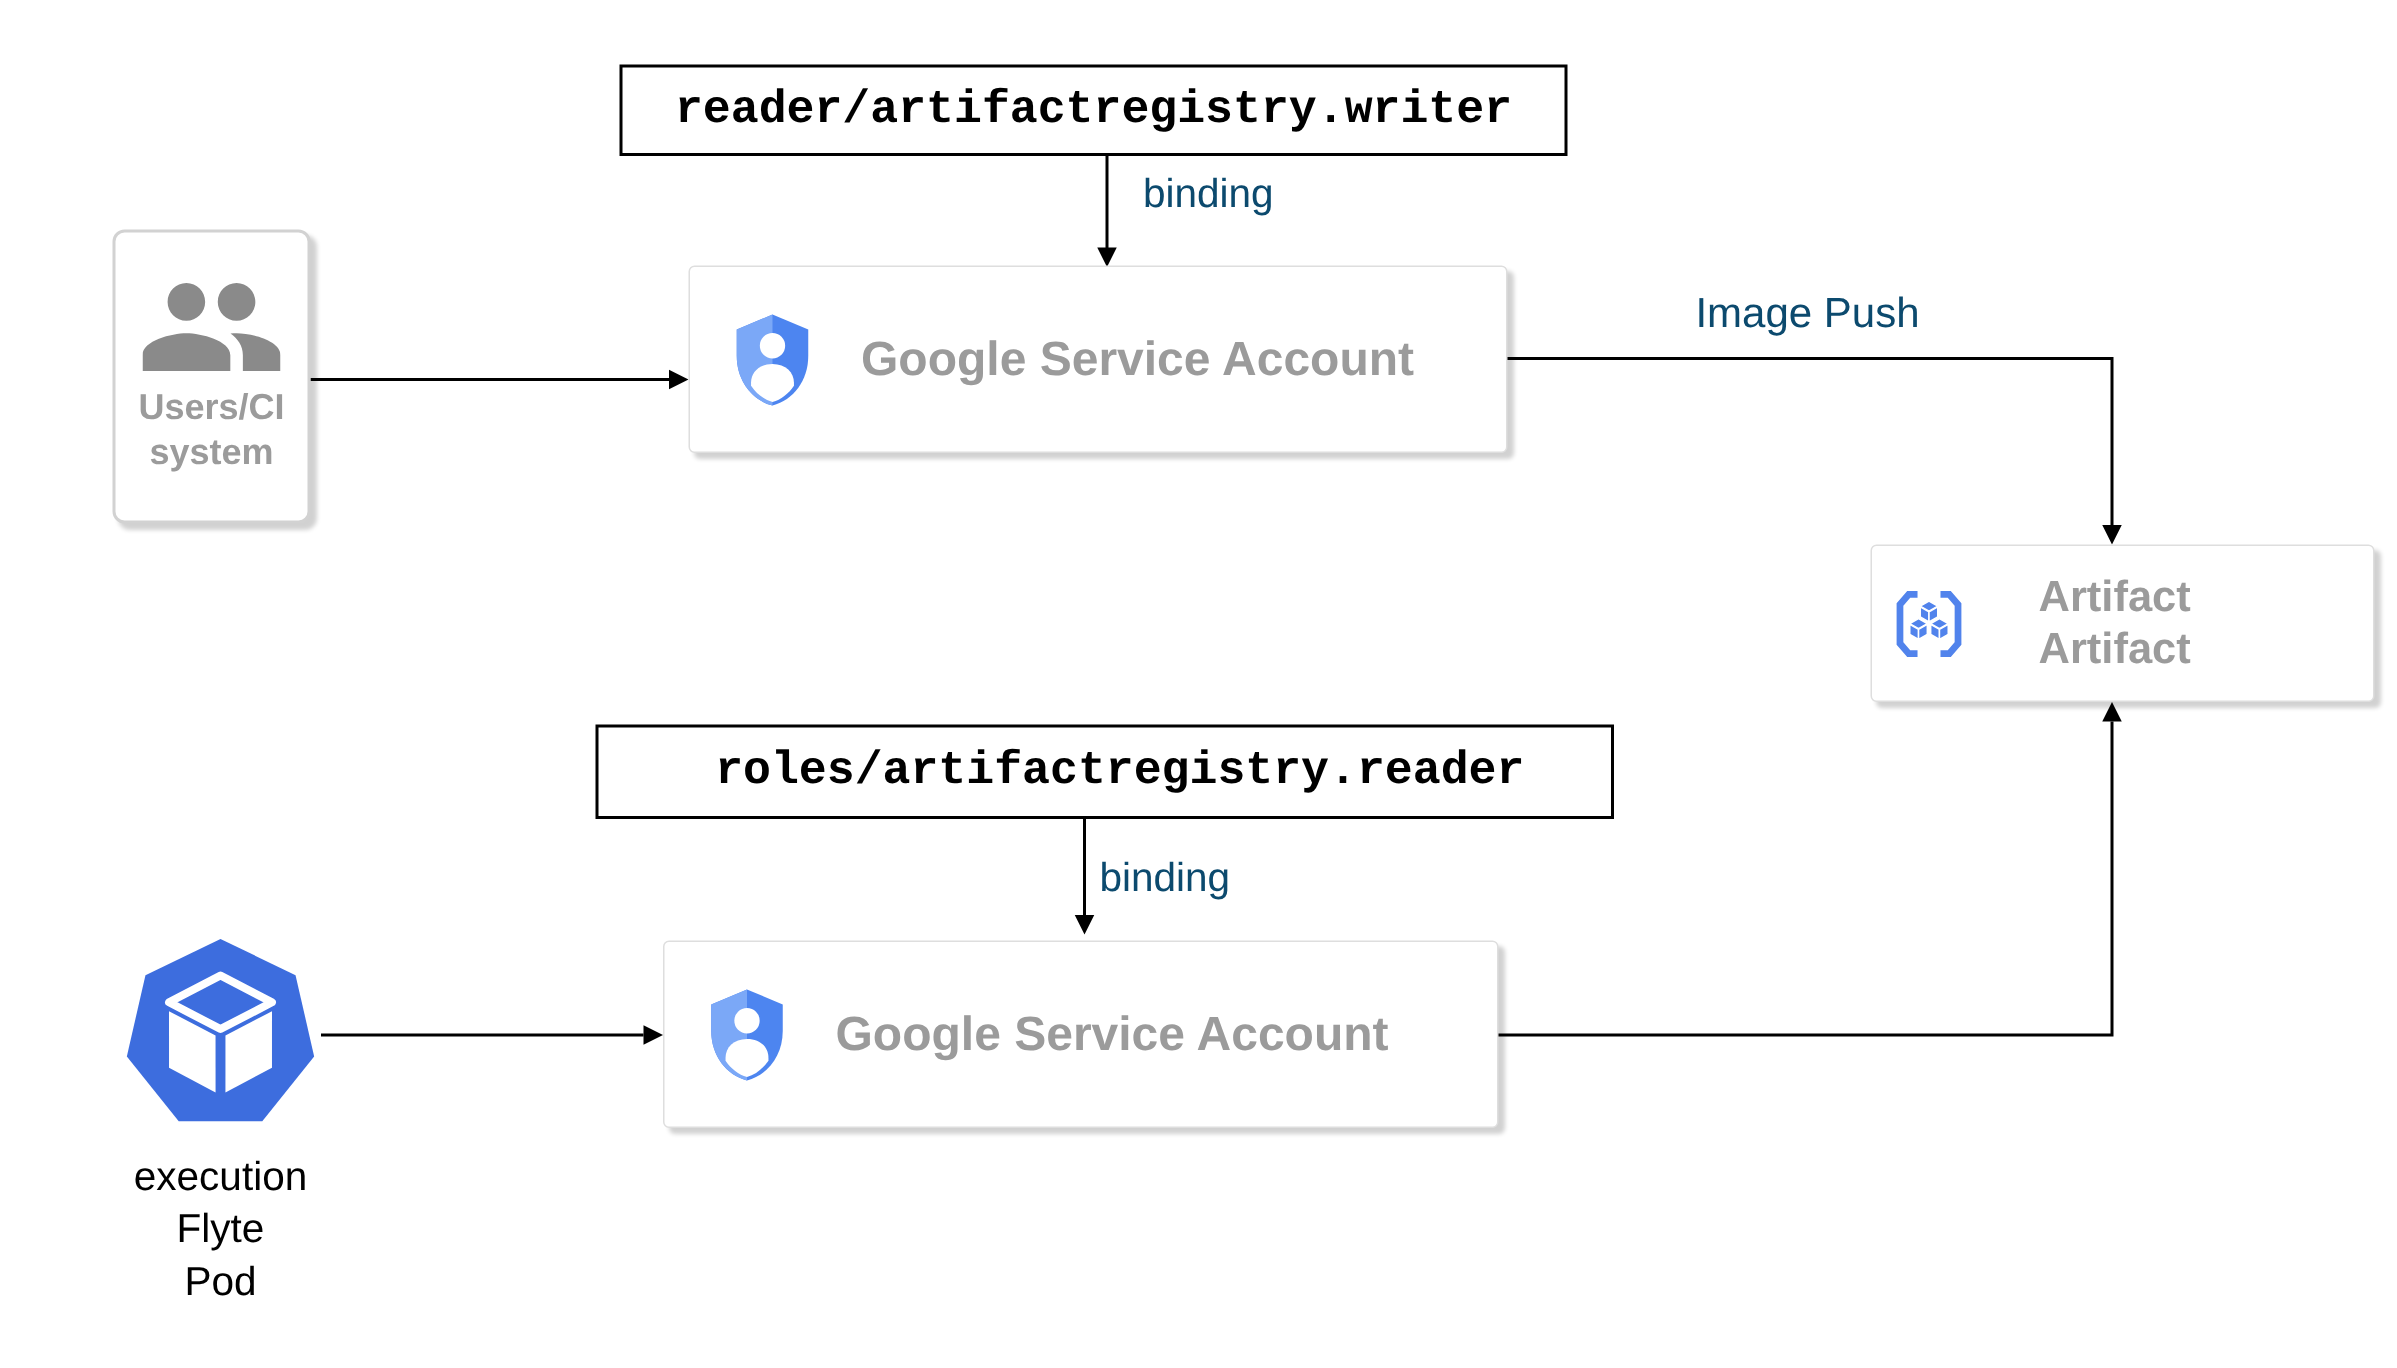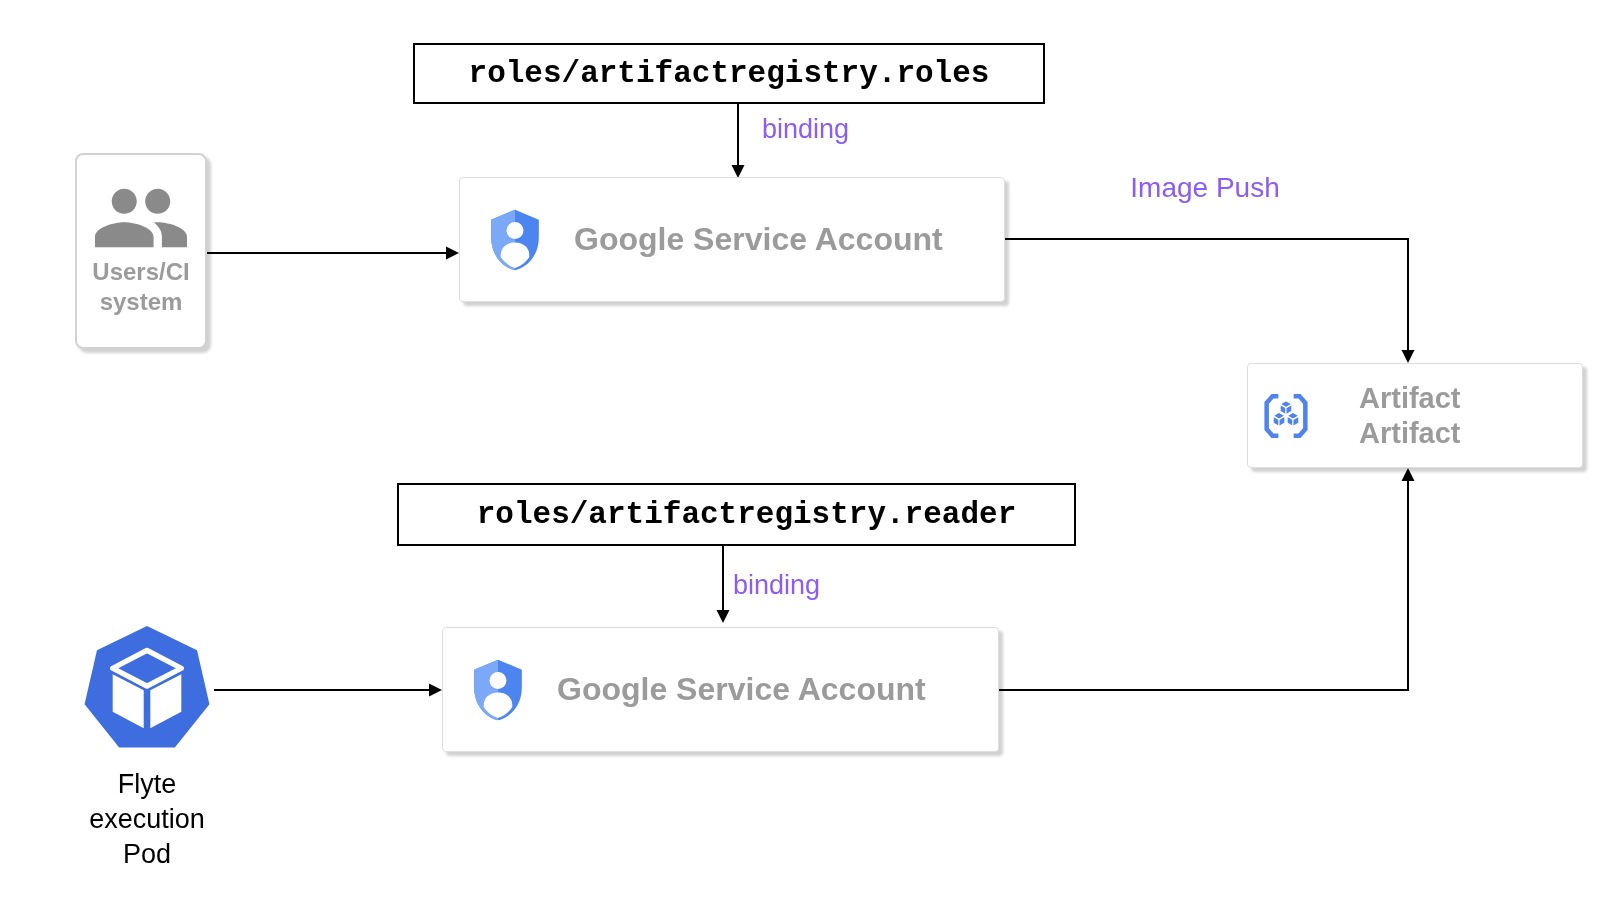--- a/index.html
+++ b/index.html
@@ -28,22 +28,22 @@
     font-weight:bold; font-size:29px; line-height:35px; color:#9b9b9b;
   }
   .users-card {
     display:flex; flex-direction:column; align-items:center;
     border-radius:8px; border:2px solid #d2d2d2;
   }
   .users-label {
     font-weight:bold; font-size:24px; line-height:30px; color:#9b9b9b;
     text-align:center; margin-top:6px;
   }
-  .edge-label { position:absolute; font-size:27px; color:#8b5cf6; white-space:nowrap; }
-  .edge-label.center { text-align:center; }
+  .edge-label { position:absolute; font-size:27px; color:#0c4a6e; white-space:nowrap; }
+  .edge-label.center { text-align:center;margin-top:21px; }
   .pod-badge {
     position:absolute; left:79px; top:719px; width:136px; text-align:center;
     font-size:23px; color:#ffffff;
   }
   .pod-caption {
     position:absolute; left:42px; top:767px; width:210px; text-align:center;
     font-size:27px; line-height:35px; color:#000;
   }
   svg { display:block; }
   #wires { position:absolute; left:0; top:0; z-index:0; pointer-events:none; }
@@ -66,21 +66,21 @@
     <g fill="#000">
       <polygon points="738,178 731.5,165 744.5,165"></polygon>
       <polygon points="459,253 446,246.5 446,259.5"></polygon>
       <polygon points="1408,363 1401.5,350 1414.5,350"></polygon>
       <polygon points="723,623 716.5,610 729.5,610"></polygon>
       <polygon points="442,690 429,683.5 429,696.5"></polygon>
       <polygon points="1408,468 1401.5,481 1414.5,481"></polygon>
     </g>
   </svg>
 
-  <div class="role-box node" style="left:413px; top:43px; width:628px; height:57px;">roles/artifactregistry.roles</div>
+  <div class="role-box node" style="left:413px; top:43px; width:628px; height:57px;">reader/artifactregistry.writer</div>
 
   <div class="edge-label" style="left:762px; top:114px;">binding</div>
 
   <div class="card users-card node" style="left:75px; top:153px; width:128px; height:192px;">
     <svg width="92" height="66" viewBox="1 4.5 22 15" style="margin-top:30px;">
       <path fill="#8A8A8A" d="M16 11c1.66 0 2.99-1.34 2.99-3S17.66 5 16 5c-1.66 0-3 1.34-3 3s1.34 3 3 3zm-8 0c1.66 0 2.99-1.34 2.99-3S9.66 5 8 5C6.34 5 5 6.34 5 8s1.34 3 3 3zm0 2c-2.33 0-7 1.17-7 3.5V19h14v-2.5c0-2.33-4.67-3.5-7-3.5zm8 0c-.29 0-.62.02-.97.05 1.16.84 1.97 1.97 1.97 3.45V19h6v-2.5c0-2.33-4.67-3.5-7-3.5z"></path>
     </svg>
     <div class="users-label">
       <div>Users/CI</div>
       <div>system</div>
@@ -139,18 +139,18 @@
 
 
   <svg class="abs node" style="left:79px; top:624px;" width="136" height="132" viewBox="0 0 100 100">
     <polygon fill="#3D6DDE" points="50,1.5 87.9,19.8 97.3,60.8 71.1,93.6 28.9,93.6 2.7,60.8 12.1,19.8"></polygon>
     <polygon fill="none" stroke="#fff" stroke-width="4" stroke-linejoin="round" points="50,20 76,33.5 50,47 24,33.5"></polygon>
     <polygon fill="#fff" points="24,38 47.5,50.2 47.5,79 24,66.5"></polygon>
     <polygon fill="#fff" points="76,38 52.5,50.2 52.5,79 76,66.5"></polygon>
   </svg>
   <div class="pod-badge">pod</div>
   <div class="pod-caption">
+    <div>execution</div>
     <div>Flyte</div>
-    <div>execution</div>
     <div>Pod</div>
   </div>
 
 </div>
 
 </body></html>

